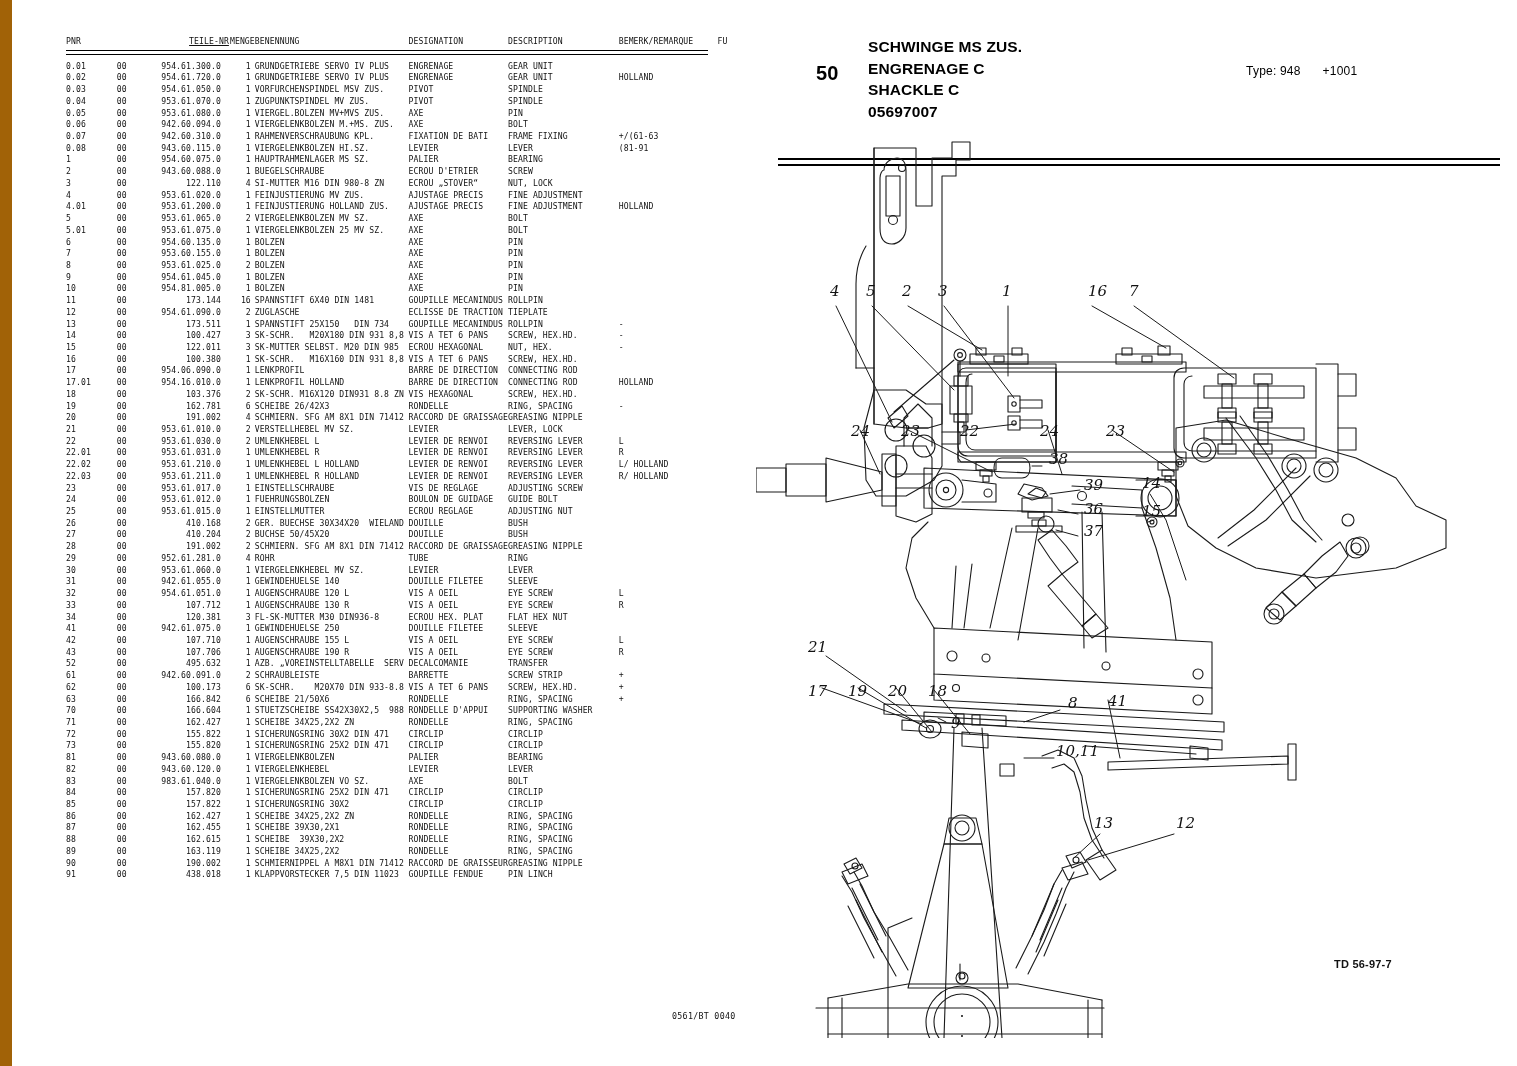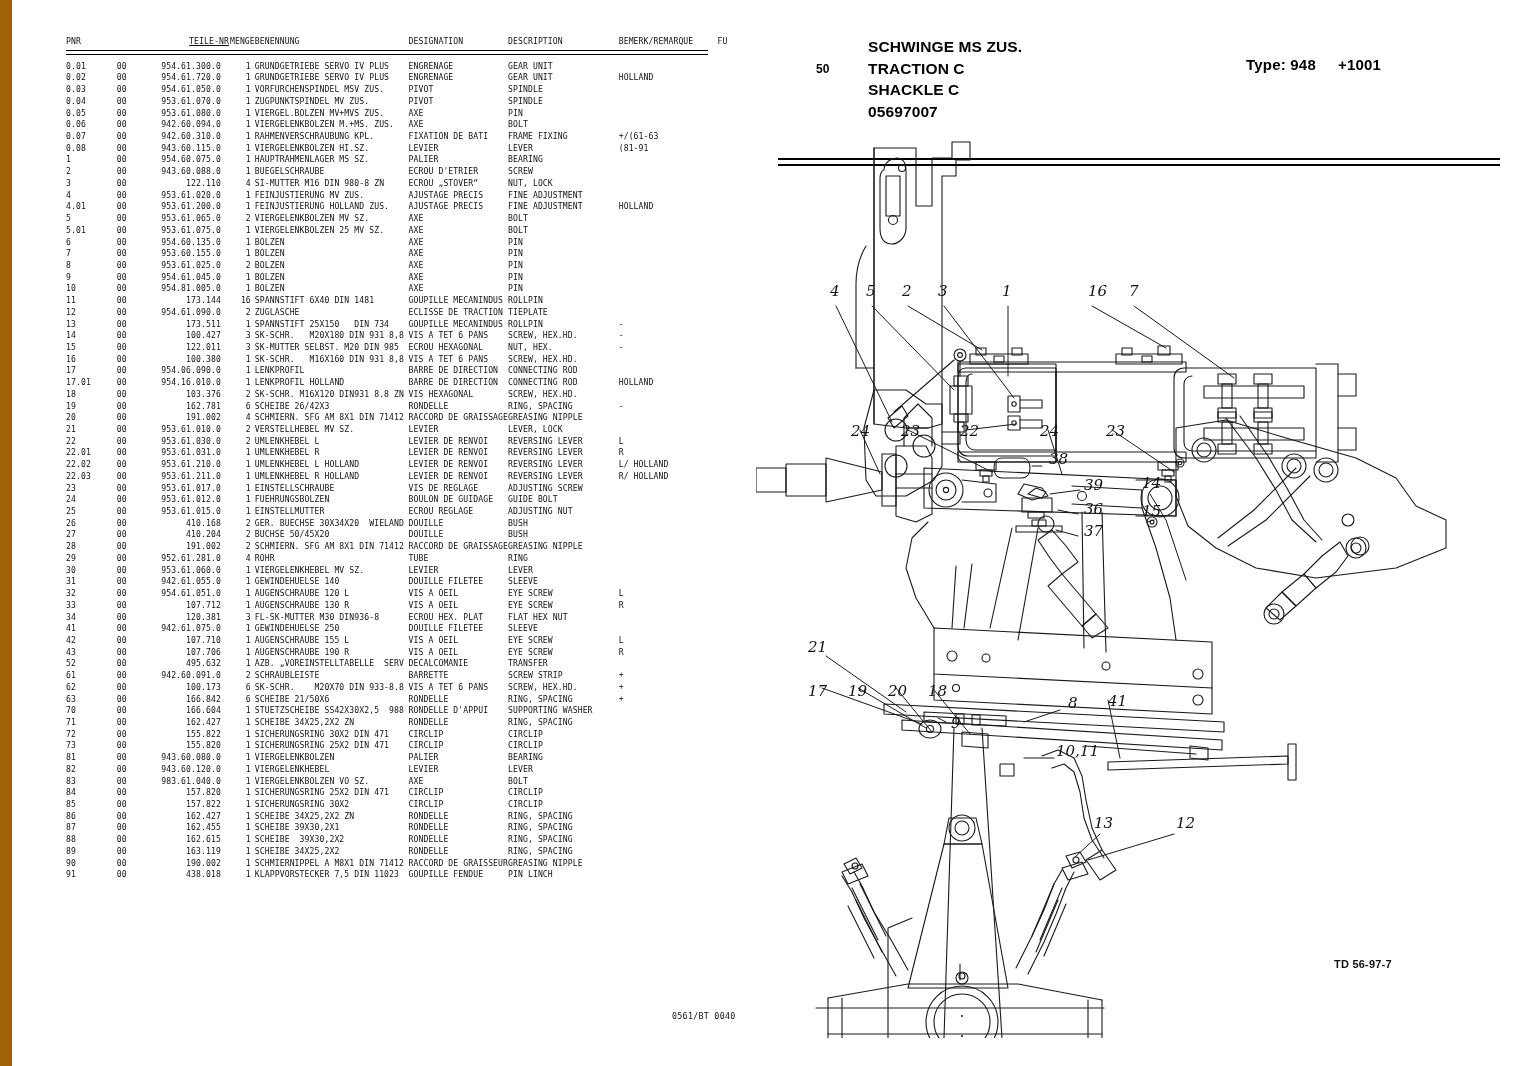--- a/index.html
+++ b/index.html
@@ -109,40 +109,40 @@
     left: 0;
     top: 36px;
     width: 767px;
     height: 80px;
     font-family: "Liberation Sans", sans-serif;
   }
   .head-num {
     position: absolute;
     left: 60px;
     top: 26px;
-    font-size: 12px;
+    font-size: 20px;
     font-weight: bold;
     color: #000;
   }
   .head-titles {
     position: absolute;
     left: 112px;
     top: 0px;
     font-size: 15.5px;
     font-weight: bold;
     line-height: 21.5px;
     color: #000;
     letter-spacing: 0.1px;
   }
   .head-type {
     position: absolute;
     left: 490px;
-    top: 20px;
-    font-size: 15px;
-    font-weight: bold;
+    top: 28px;
+    font-size: 12px;
+    font-weight: normal;
     color: #000;
     letter-spacing: 0.2px;
   }
   .head-type .serial { margin-left: 22px; }
   .head-rule {
     position: absolute;
     left: 22px;
     top: 122px;
     width: 722px;
     height: 4px;
@@ -198,21 +198,21 @@
     <div class="footer-code">0561/BT 0040</div>
     <div class="divider"></div>
   </div>
 
   <div class="right-panel">
 
     <div class="head-block">
       <div class="head-num">50</div>
       <div class="head-titles">
         <div>SCHWINGE MS ZUS.</div>
-        <div>TRACTION C</div>
+        <div>ENGRENAGE C</div>
         <div>SHACKLE C</div>
         <div>05697007</div>
       </div>
       <div class="head-type">
         <span>Type: 948</span><span class="serial">+1001</span>
       </div>
       <div class="head-rule"></div>
     </div>
 
     <div class="drawing-wrap">

